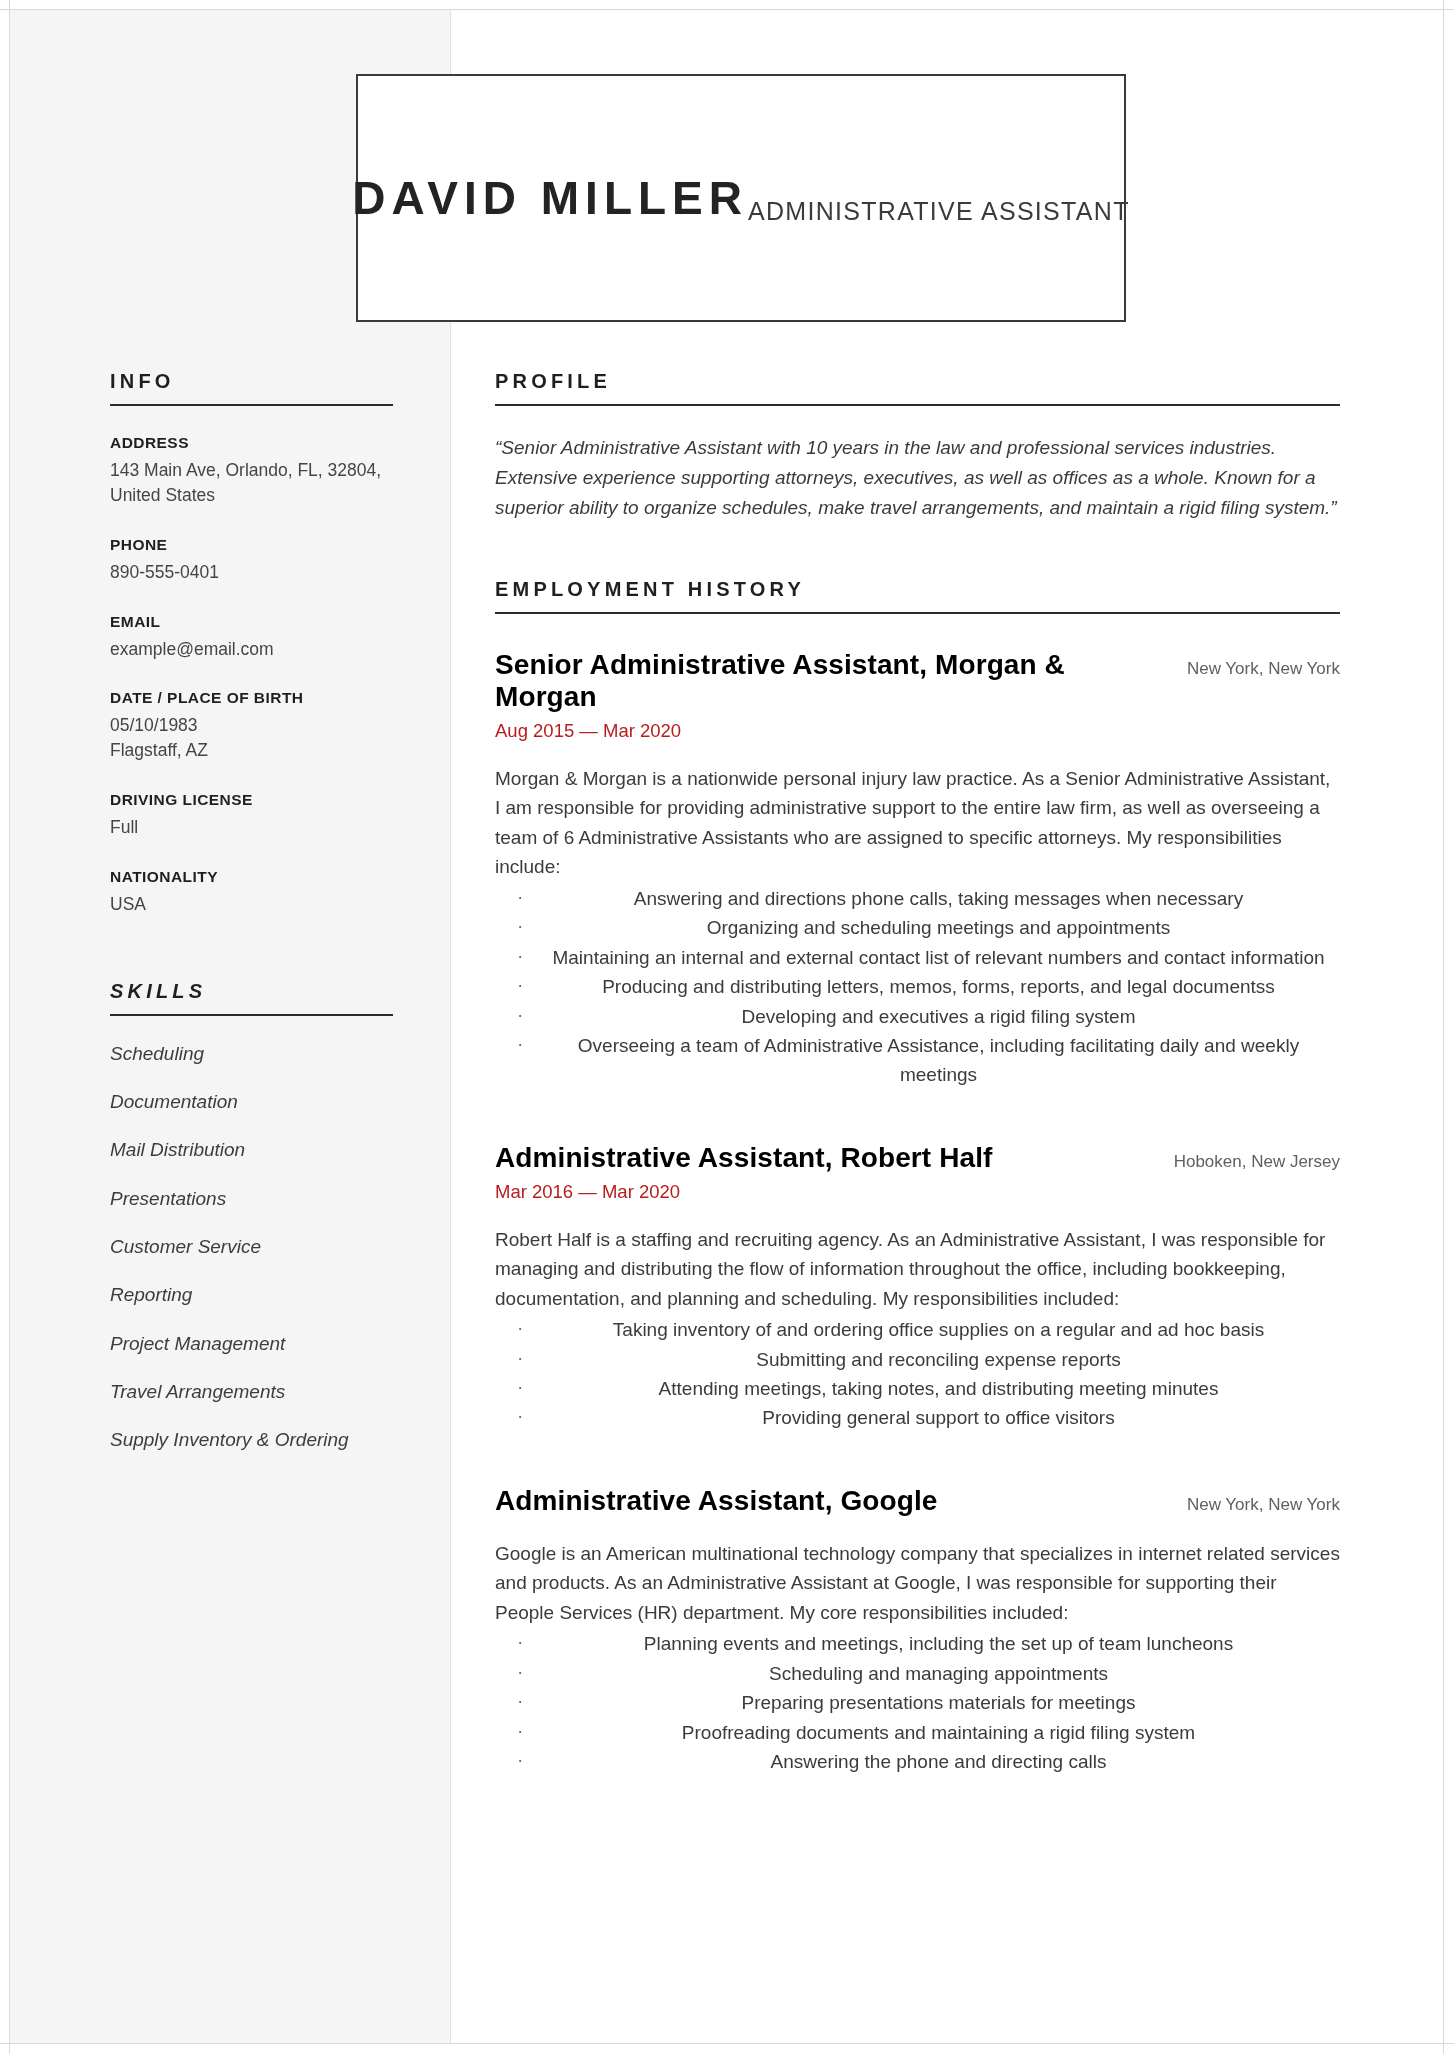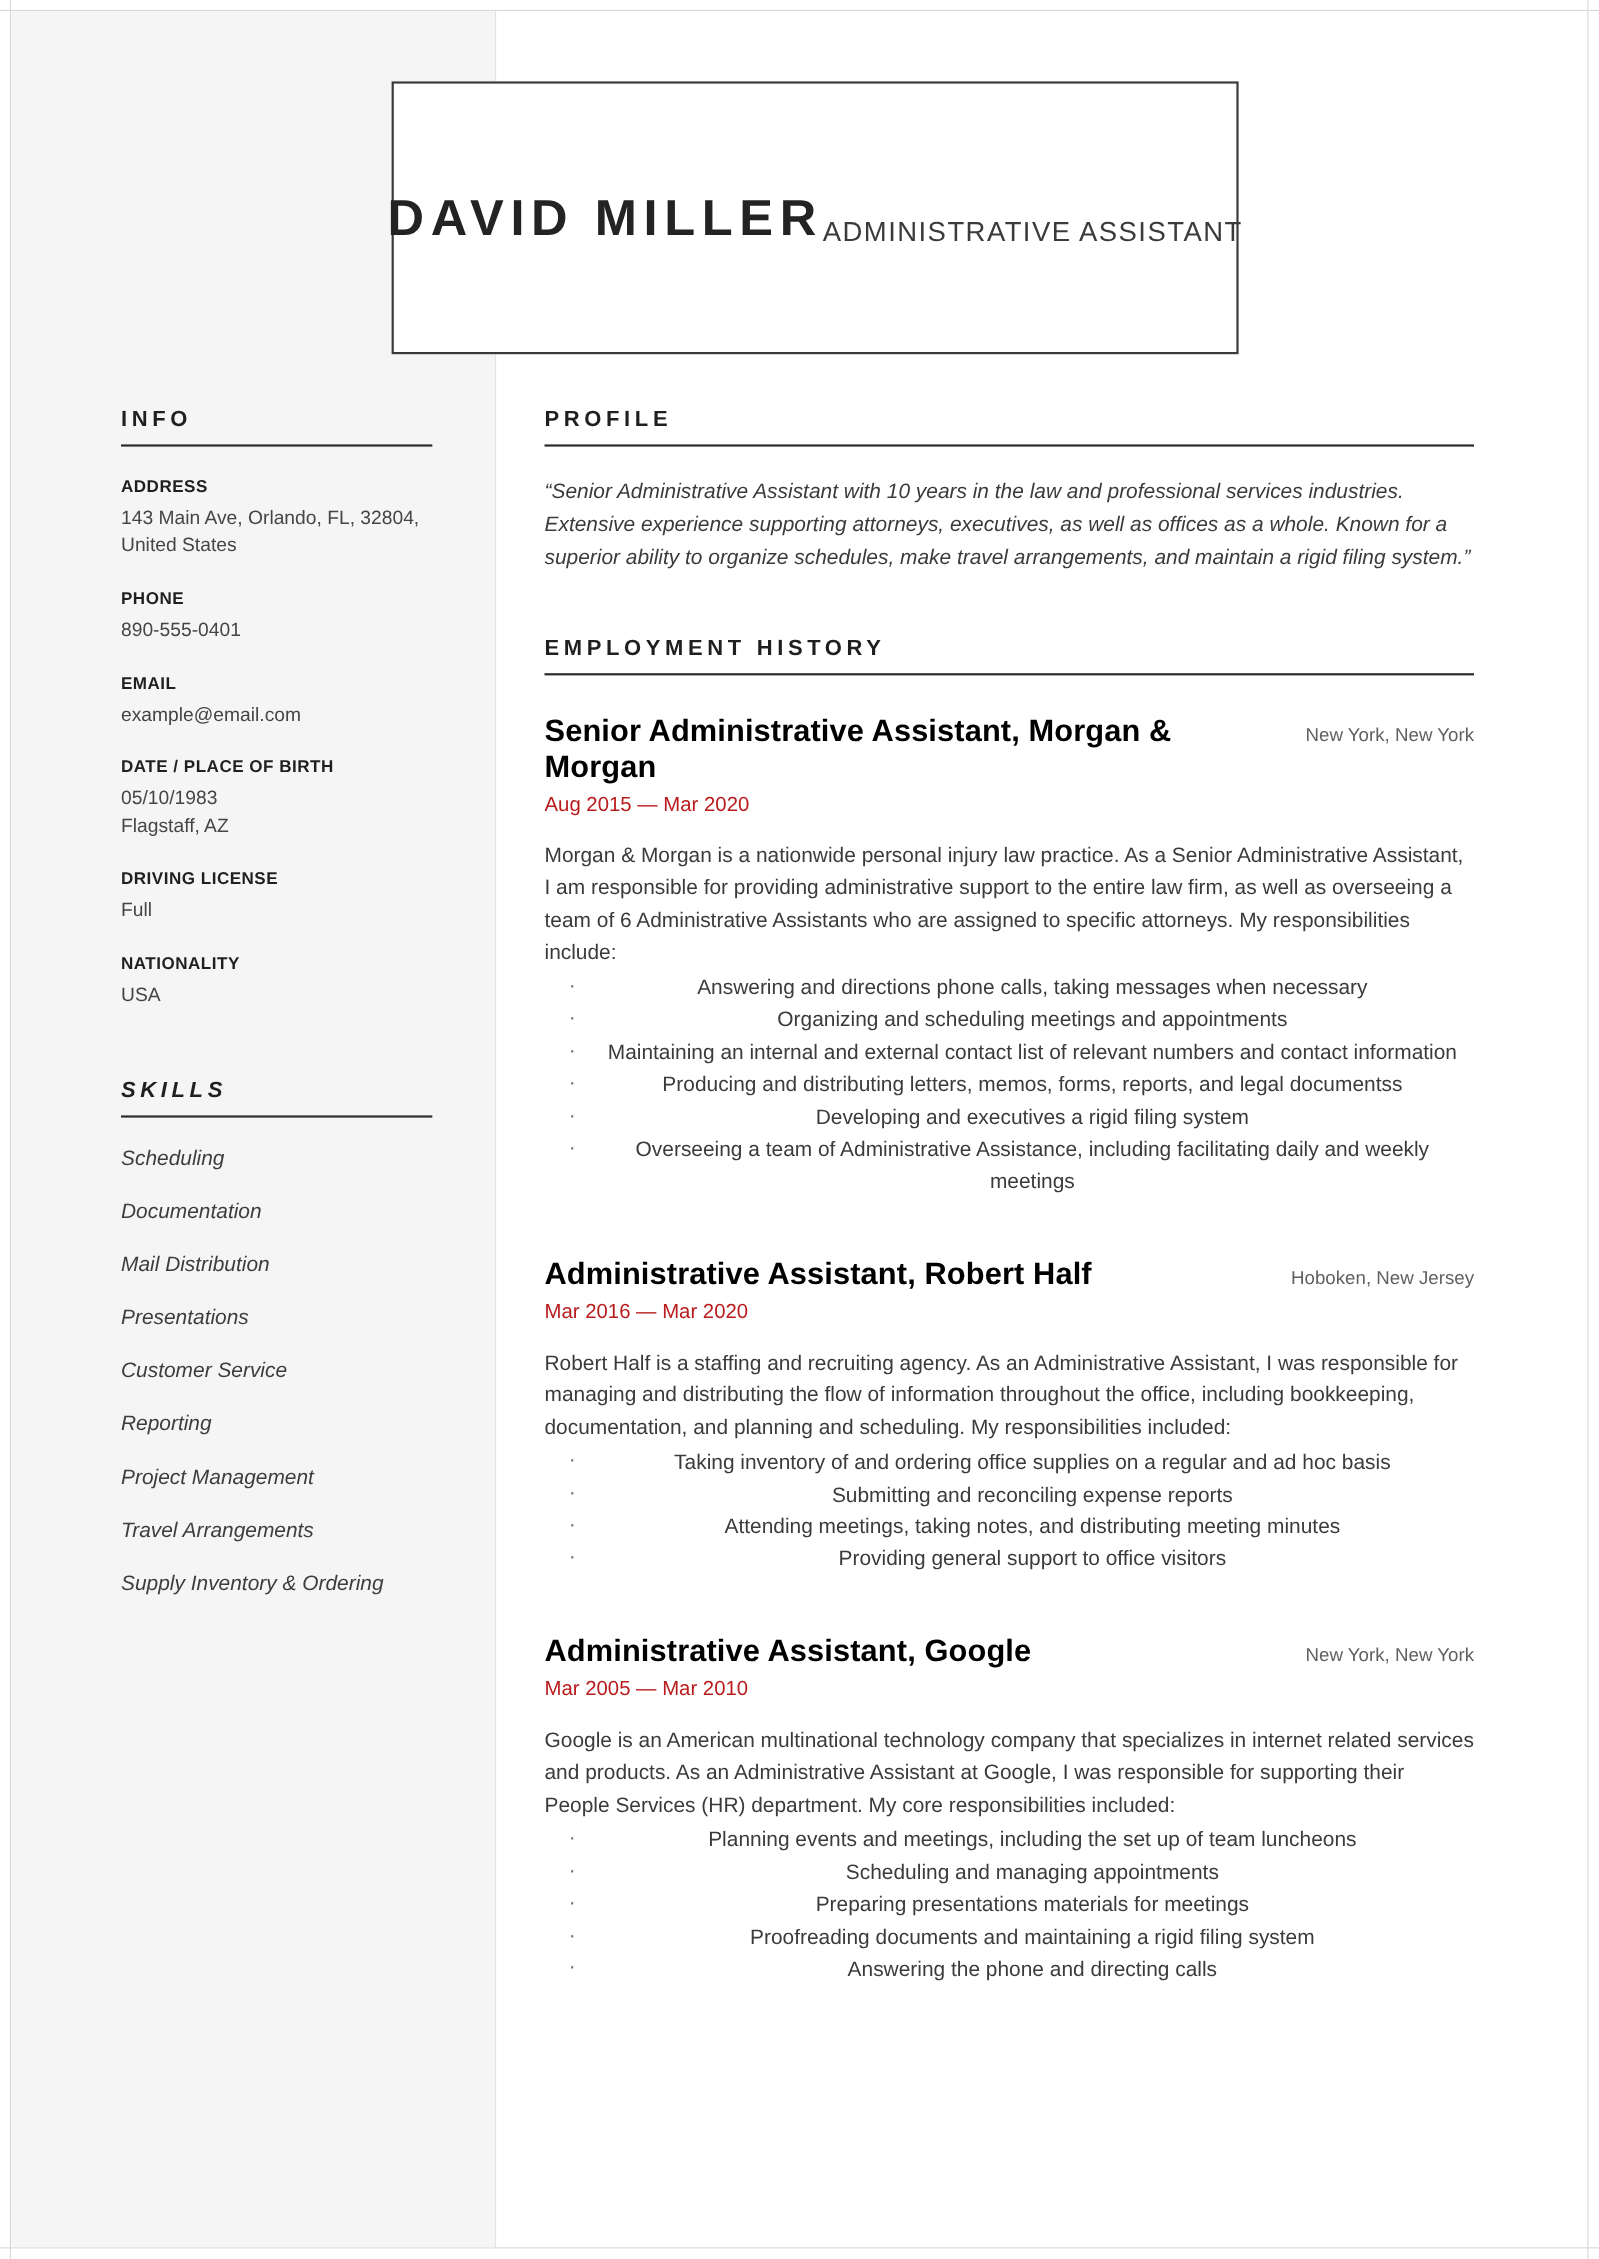--- a/index.html
+++ b/index.html
@@ -306,21 +306,20 @@
               <li>Submitting and reconciling expense reports</li>
               <li>Attending meetings, taking notes, and distributing meeting minutes</li>
               <li>Providing general support to office visitors</li>
             </ul>
           </div>
           <div class="job job2">
             <div class="job-row">
               <div class="job-title">Administrative Assistant, Google</div>
               <div class="job-location">New York, New York</div>
             </div>
-            <div class="job-dates">Mar 2005 — Mar 2010</div>
             <div class="job-desc">Google is an American multinational technology company that specializes in internet related services and products. As an Administrative Assistant at Google, I was responsible for supporting their People Services (HR) department. My core responsibilities included:</div>
             <ul class="job-bullets">
               <li>Planning events and meetings, including the set up of team luncheons</li>
               <li>Scheduling and managing appointments</li>
               <li>Preparing presentations materials for meetings</li>
               <li>Proofreading documents and maintaining a rigid filing system</li>
               <li>Answering the phone and directing calls</li>
             </ul>
           </div>
         </div>

